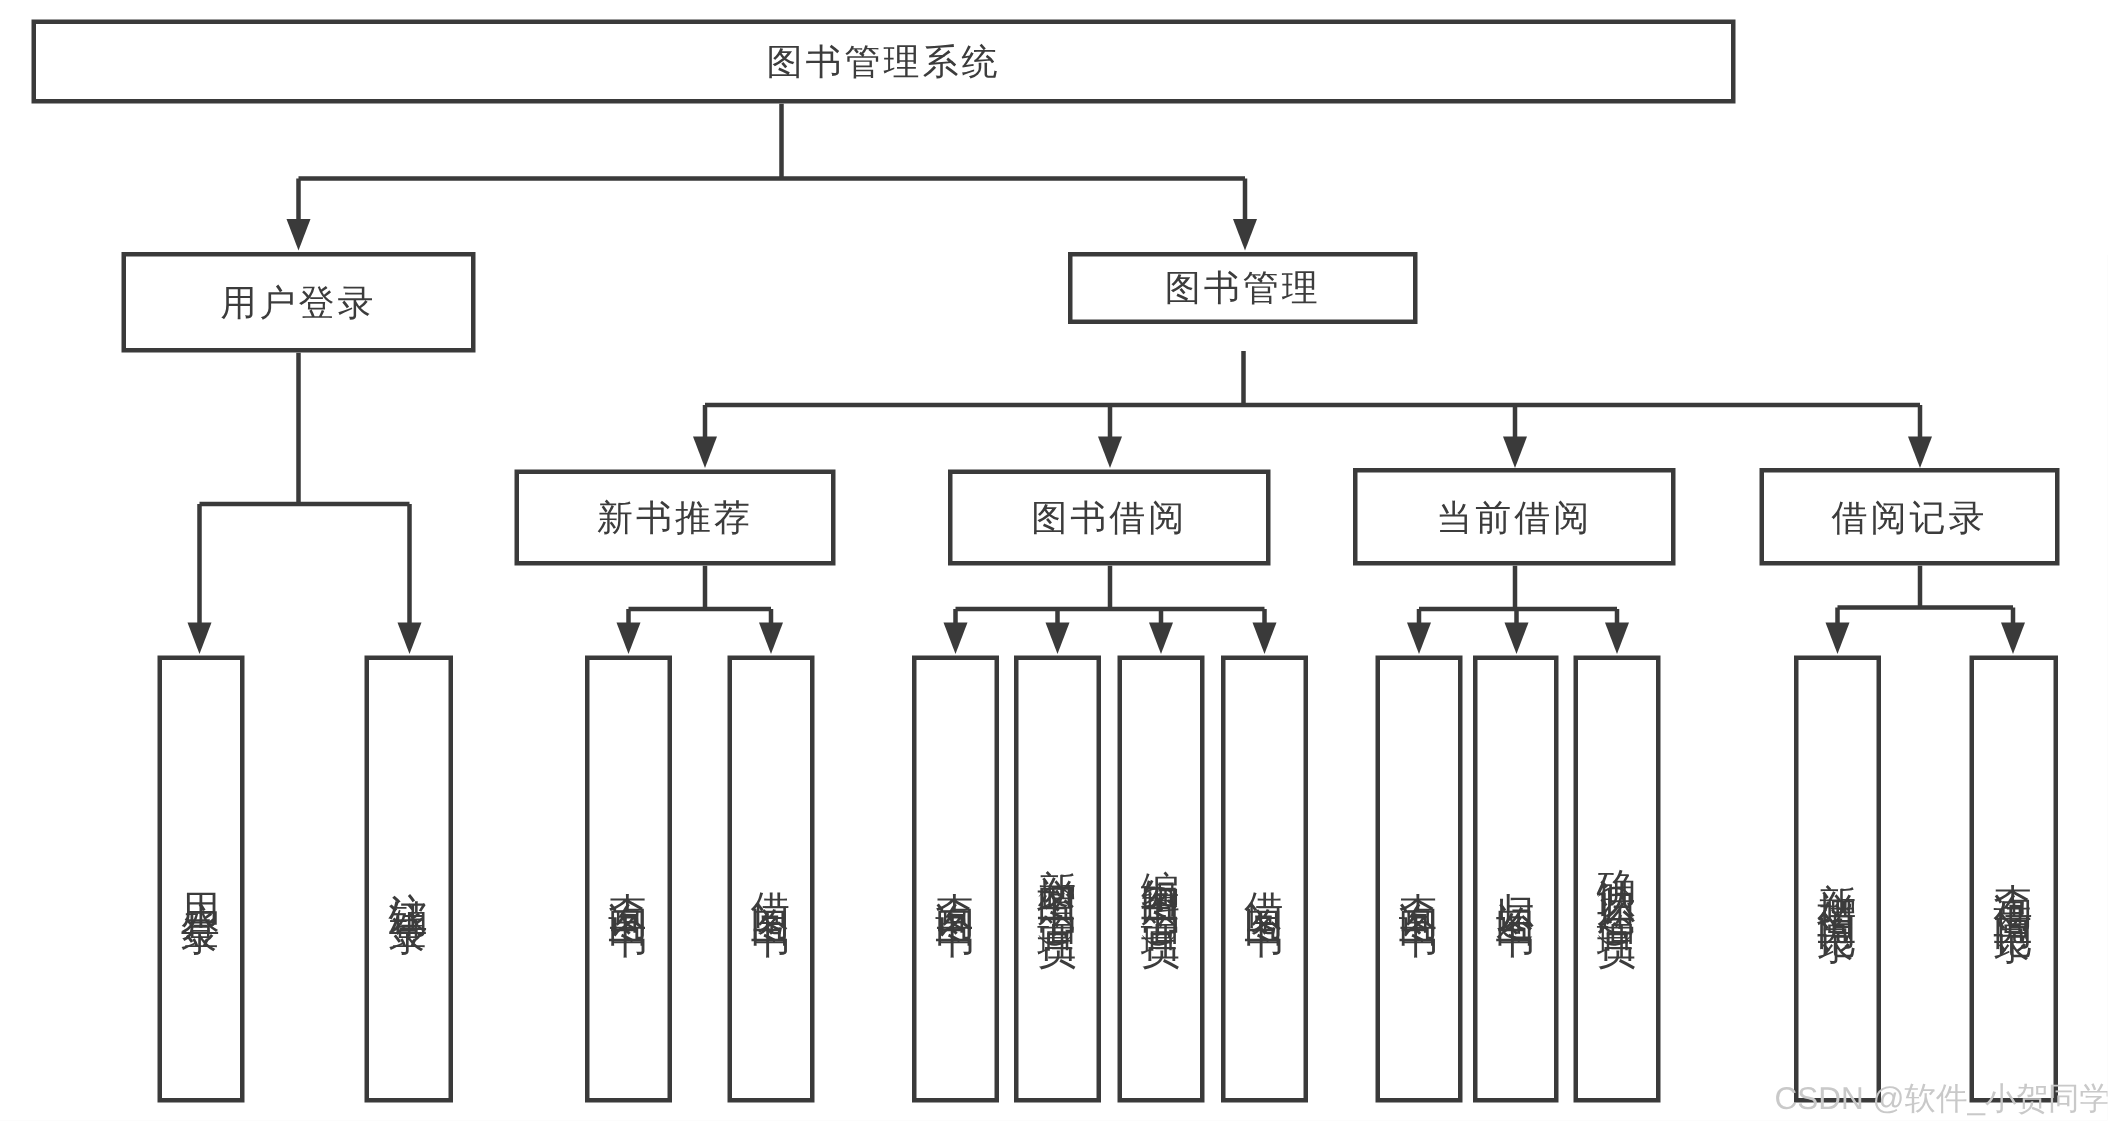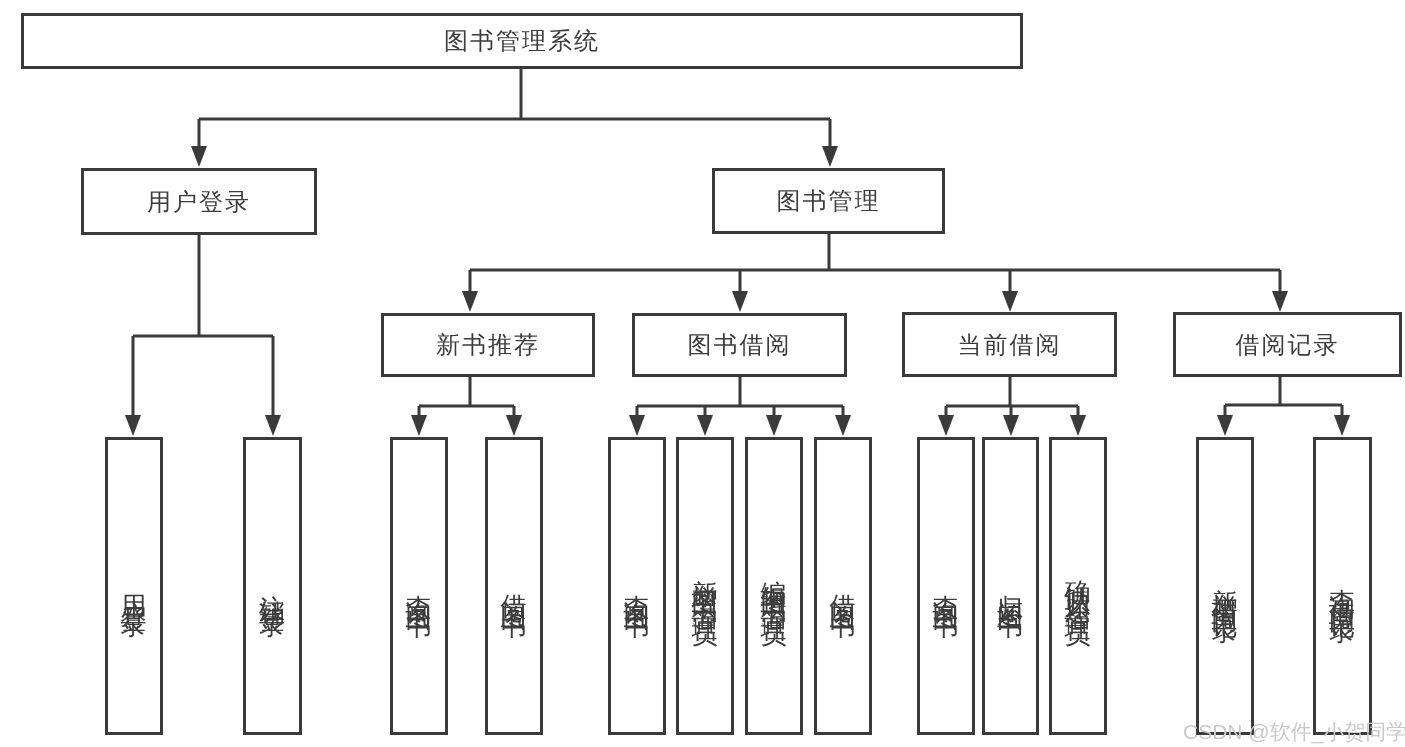--- a/index.html
+++ b/index.html
@@ -108,41 +108,41 @@
       <polygon points="766,415 782,415 774,436"></polygon>
       <polygon points="835,415 851,415 843,436"></polygon>
       <polygon points="938,415 954,415 946,436"></polygon>
       <polygon points="1003,415 1019,415 1011,436"></polygon>
       <polygon points="1070,415 1086,415 1078,436"></polygon>
       <polygon points="1217,415 1233,415 1225,436"></polygon>
       <polygon points="1334,415 1350,415 1342,436"></polygon>
     </g>
   </svg>
 
-  <div class="hbox" style="left:21px; top:13px; width:1002px; height:56px;">
+  <div class="hbox" style="left:21px; top:13px; width:1136px; height:56px;">
     <span>图书管理系统</span>
   </div>
 
   <div class="hbox" style="left:81px; top:168px; width:236px; height:67px;">
     <span>用户登录</span>
   </div>
-  <div class="hbox" style="left:712px; top:168px; width:233px; height:66px;">
+  <div class="hbox" style="left:712px; top:168px; width:233px; height:48px;">
     <span>图书管理</span>
   </div>
 
-  <div class="hbox" style="left:381px; top:313px; width:214px; height:64px;">
+  <div class="hbox" style="left:343px; top:313px; width:214px; height:64px;">
     <span>新书推荐</span>
   </div>
   <div class="hbox" style="left:902px; top:312px; width:215px; height:65px;">
     <span>当前借阅</span>
   </div>
   <div class="hbox" style="left:632px; top:313px; width:215px; height:64px;">
     <span>图书借阅</span>
   </div>
-  <div class="hbox" style="left:1173px; top:312px; width:229px; height:65px;">
+  <div class="hbox" style="left:1173px; top:312px; width:200px; height:65px;">
     <span>借阅记录</span>
   </div>
 
   <div class="leaf" style="left:105px; width:58px;">
     <span class="vtext">用户登录</span>
   </div>
   <div class="leaf" style="left:243px; width:59px;">
     <span class="vtext">注销登录</span>
   </div>
   <div class="leaf" style="left:390px; width:58px;">

